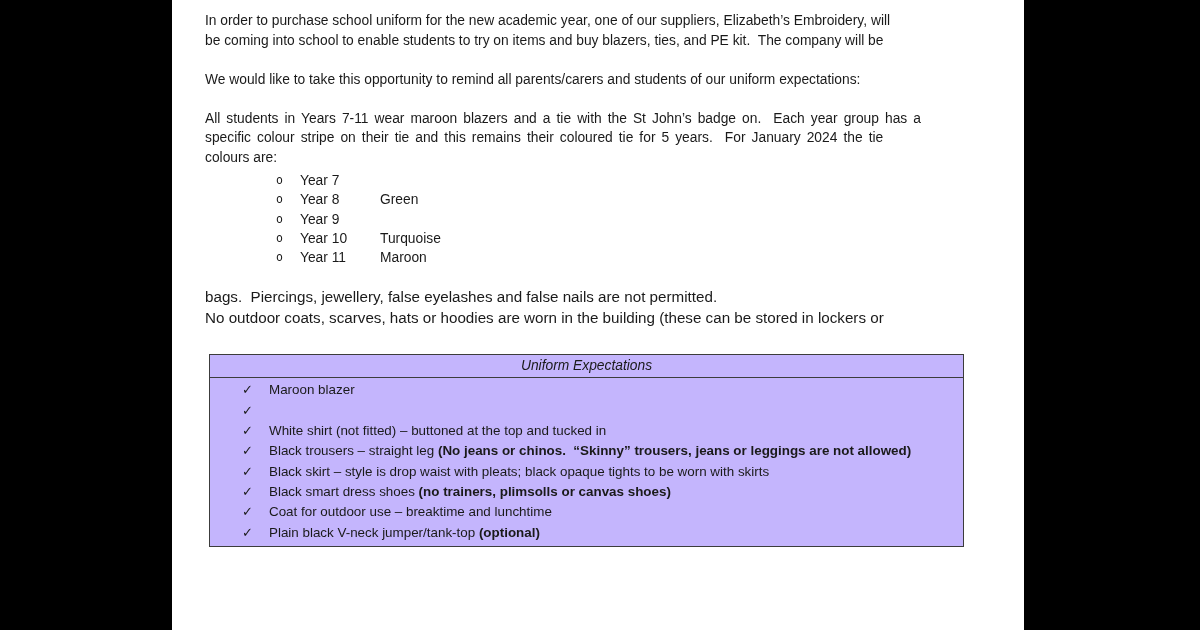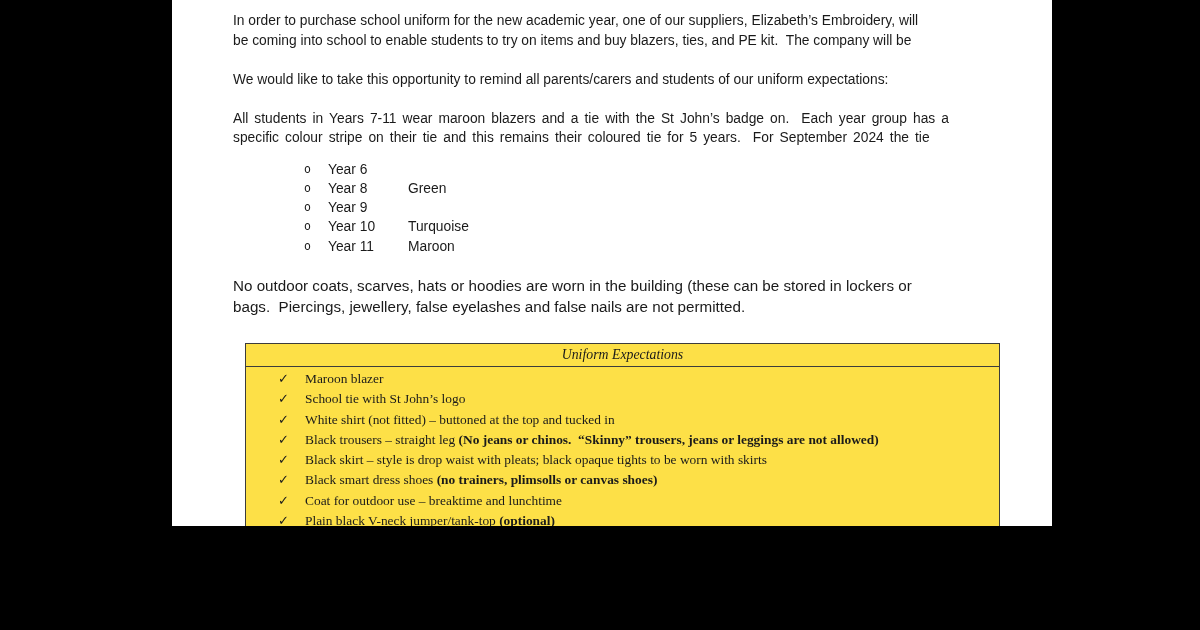--- a/index.html
+++ b/index.html
@@ -10,46 +10,44 @@
     position: relative;
     overflow: hidden;
     font-family: "Liberation Sans", sans-serif;
   }
   .bar { position: absolute; top: 0; height: 630px; background: #000000; }
   .bar-left  { left: 0; width: 172px; }
   .bar-right { left: 1024px; width: 176px; }
 
   .page {
     position: absolute; left: 172px; top: 0;
-    width: 852px; height: 526px;
+    width: 852px; height: 630px;
     background: #ffffff;
     color: #1a1a1a;
     overflow: hidden;
-    padding-left: 28px;
   }
   .content { padding: 11px 0 0 33px; }
 
   .p { margin: 0 0 19.5px 0; }
   .line { white-space: pre; font-size: 13.8px; line-height: 19.5px; }
   .jline { word-spacing: 2.2px; }
-  .p-tight { margin-bottom: 12px; }
+  .p-tight { margin-bottom: 4px; }
   .p-large { margin-bottom: 26px; }
   .p-large .line { font-size: 15.2px; line-height: 21px; }
 
   .tie-list { margin: 0 0 19px 0; }
   .tie-item { display: flex; padding-left: 71px; font-size: 13.8px; line-height: 19.3px; }
   .bullet { width: 24px; font-family: "DejaVu Sans Mono", monospace; font-size: 11.5px; line-height: 19.3px; }
   .tie-year { width: 80px; }
   .tie-colour { flex: 1; }
 
   .utable {
-    width: 753px; margin-left: 12px;
+    width: 753px; margin-left: 4px;
     border: 1.5px solid #3c3c3c;
-    background: #fde047;
-    font-family: Liberation Serif, serif;
+    background: #c4b5fd;
   }
   .utable-header {
     height: 22px; line-height: 21px;
     text-align: center; font-style: italic; font-size: 13.8px;
     border-bottom: 1.5px solid #3c3c3c;
   }
   .utable-body { padding: 2px 0 3px 0; }
   .u-row { display: flex; font-size: 13.4px; line-height: 20.3px; white-space: pre; }
   .check { width: 27px; margin-left: 32px; font-size: 13px; }
   .u-text .b { font-weight: bold; }
@@ -68,27 +66,28 @@
       <div class="line">be coming into school to enable students to try on items and buy blazers, ties, and PE kit.  The company will be</div>
     </div>
 
 
     <div class="p">
       <div class="line">We would like to take this opportunity to remind all parents/carers and students of our uniform expectations:</div>
     </div>
 
     <div class="p p-tight">
       <div class="line jline">All students in Years 7-11 wear maroon blazers and a tie with the St John’s badge on.  Each year group has a</div>
-      <div class="line jline">specific colour stripe on their tie and this remains their coloured tie for 5 years.  For September 2024 the tie</div>
+      <div class="line jline">specific colour stripe on their tie and this remains their coloured tie for 5 years.  For January 2024 the tie</div>
+      <div class="line">colours are:</div>
     </div>
 
     <div class="tie-list">
       <div class="tie-item">
         <span class="bullet">o</span>
-        <span class="tie-year">Year 6</span>
+        <span class="tie-year">Year 7</span>
       </div>
       <div class="tie-item">
         <span class="bullet">o</span>
         <span class="tie-year">Year 8</span>
         <span class="tie-colour">Green</span>
       </div>
       <div class="tie-item">
         <span class="bullet">o</span>
         <span class="tie-year">Year 9</span>
       </div>
@@ -98,35 +97,34 @@
         <span class="tie-colour">Turquoise</span>
       </div>
       <div class="tie-item">
         <span class="bullet">o</span>
         <span class="tie-year">Year 11</span>
         <span class="tie-colour">Maroon</span>
       </div>
     </div>
 
     <div class="p p-large">
+      <div class="line">bags.  Piercings, jewellery, false eyelashes and false nails are not permitted.</div>
       <div class="line">No outdoor coats, scarves, hats or hoodies are worn in the building (these can be stored in lockers or</div>
-      <div class="line">bags.  Piercings, jewellery, false eyelashes and false nails are not permitted.</div>
     </div>
 
     <div class="utable">
       <div class="utable-header">Uniform Expectations</div>
       <div class="utable-body">
 
         <div class="u-row">
           <span class="check">✓</span>
           <span class="u-text"><span>Maroon blazer</span><span class="b"></span></span>
         </div>
         <div class="u-row">
           <span class="check">✓</span>
-          <span class="u-text"><span>School tie with St John’s logo</span><span class="b"></span></span>
         </div>
         <div class="u-row">
           <span class="check">✓</span>
           <span class="u-text"><span>White shirt (not fitted) – buttoned at the top and tucked in</span><span class="b"></span></span>
         </div>
         <div class="u-row">
           <span class="check">✓</span>
           <span class="u-text"><span>Black trousers – straight leg </span><span class="b">(No jeans or chinos.  “Skinny” trousers, jeans or leggings are not allowed)</span></span>
         </div>
         <div class="u-row">

